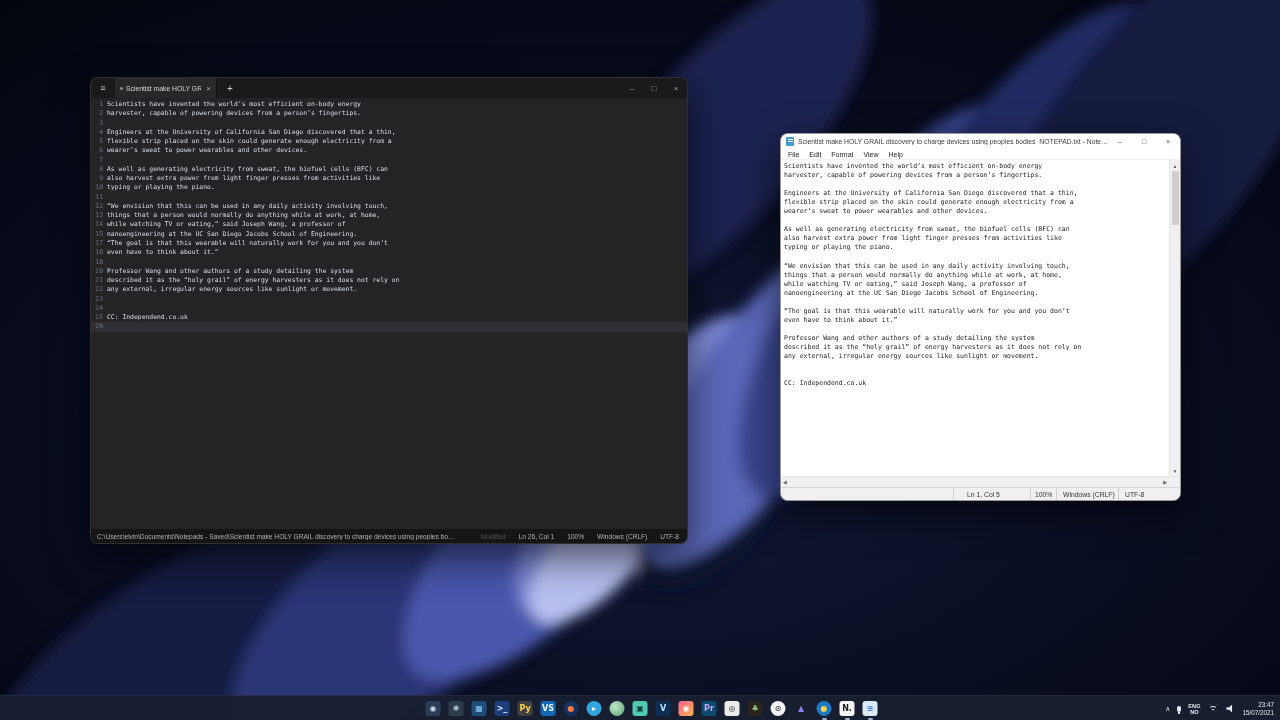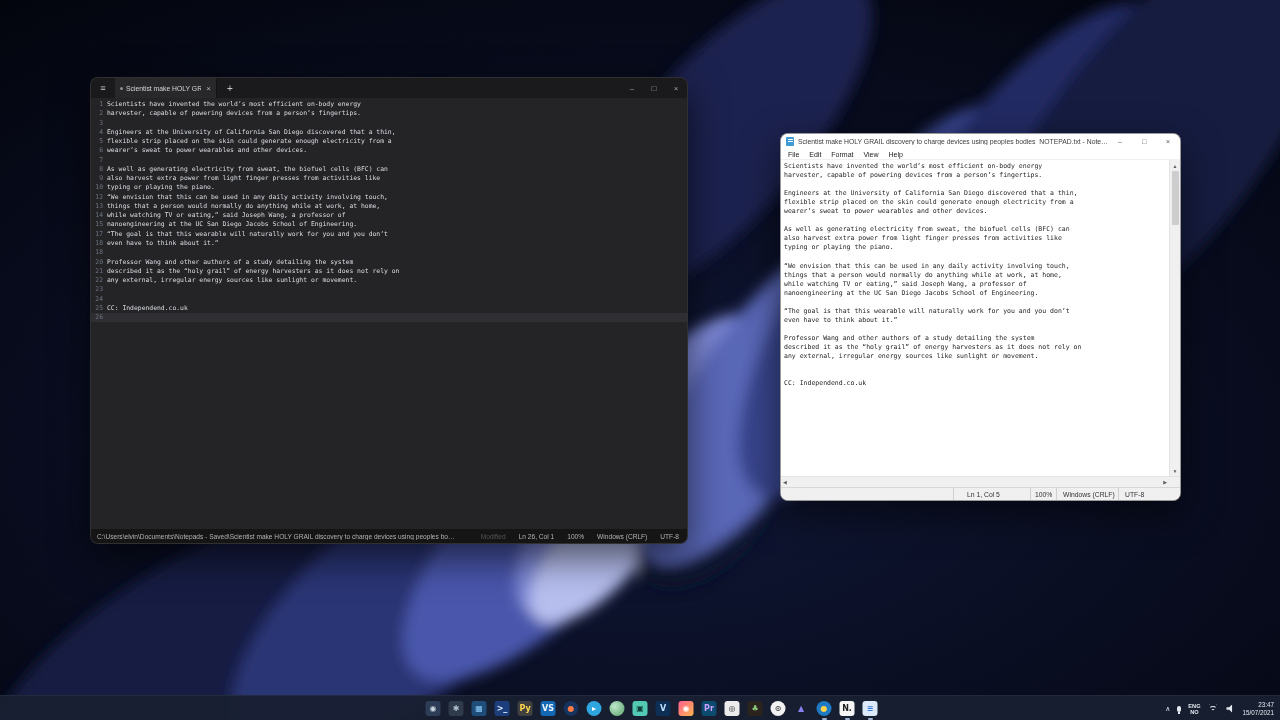--- a/index.html
+++ b/index.html
@@ -191,20 +191,24 @@
         </div>
         <div class="ed-row">
           <span class="ln">9</span>
           <span class="lt">also harvest extra power from light finger presses from activities like</span>
         </div>
         <div class="ed-row">
           <span class="ln">10</span>
           <span class="lt">typing or playing the piano.</span>
         </div>
         <div class="ed-row">
+          <span class="ln">11</span>
+          <span class="lt"></span>
+        </div>
+        <div class="ed-row">
           <span class="ln">12</span>
           <span class="lt">“We envision that this can be used in any daily activity involving touch,</span>
         </div>
         <div class="ed-row">
           <span class="ln">13</span>
           <span class="lt">things that a person would normally do anything while at work, at home,</span>
         </div>
         <div class="ed-row">
           <span class="ln">14</span>
           <span class="lt">while watching TV or eating,” said Joseph Wang, a professor of</span>

